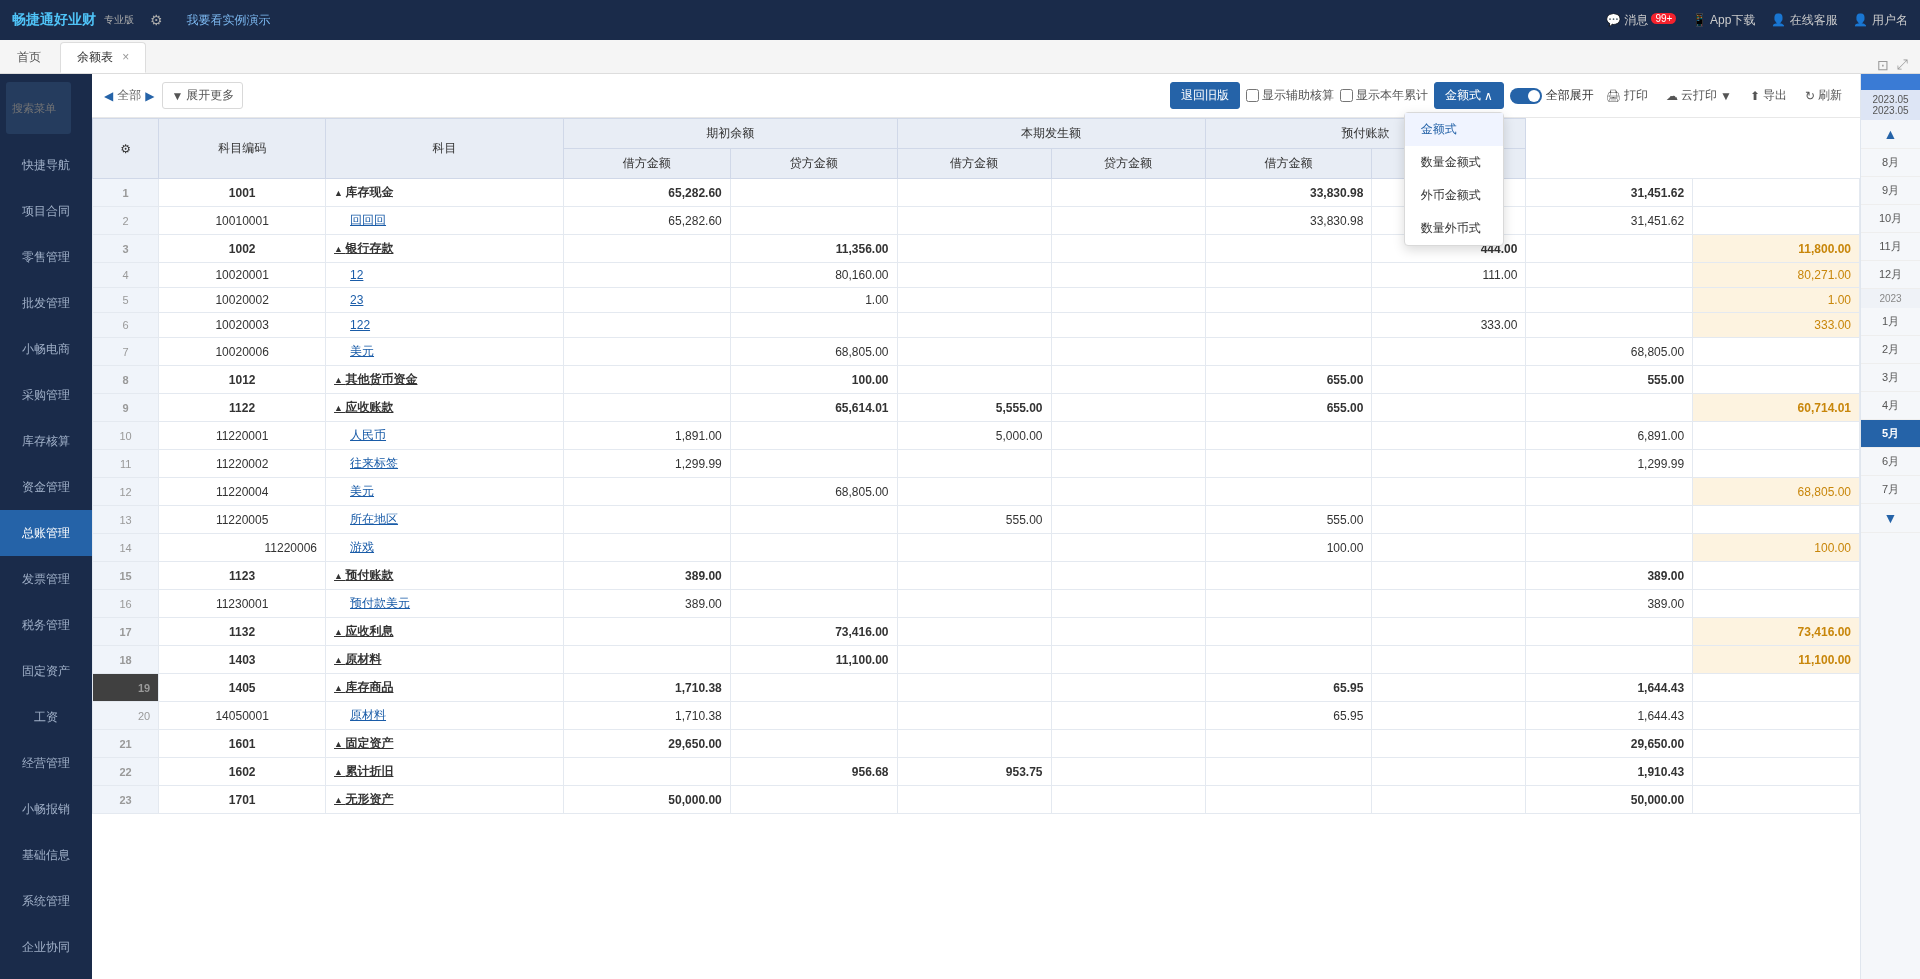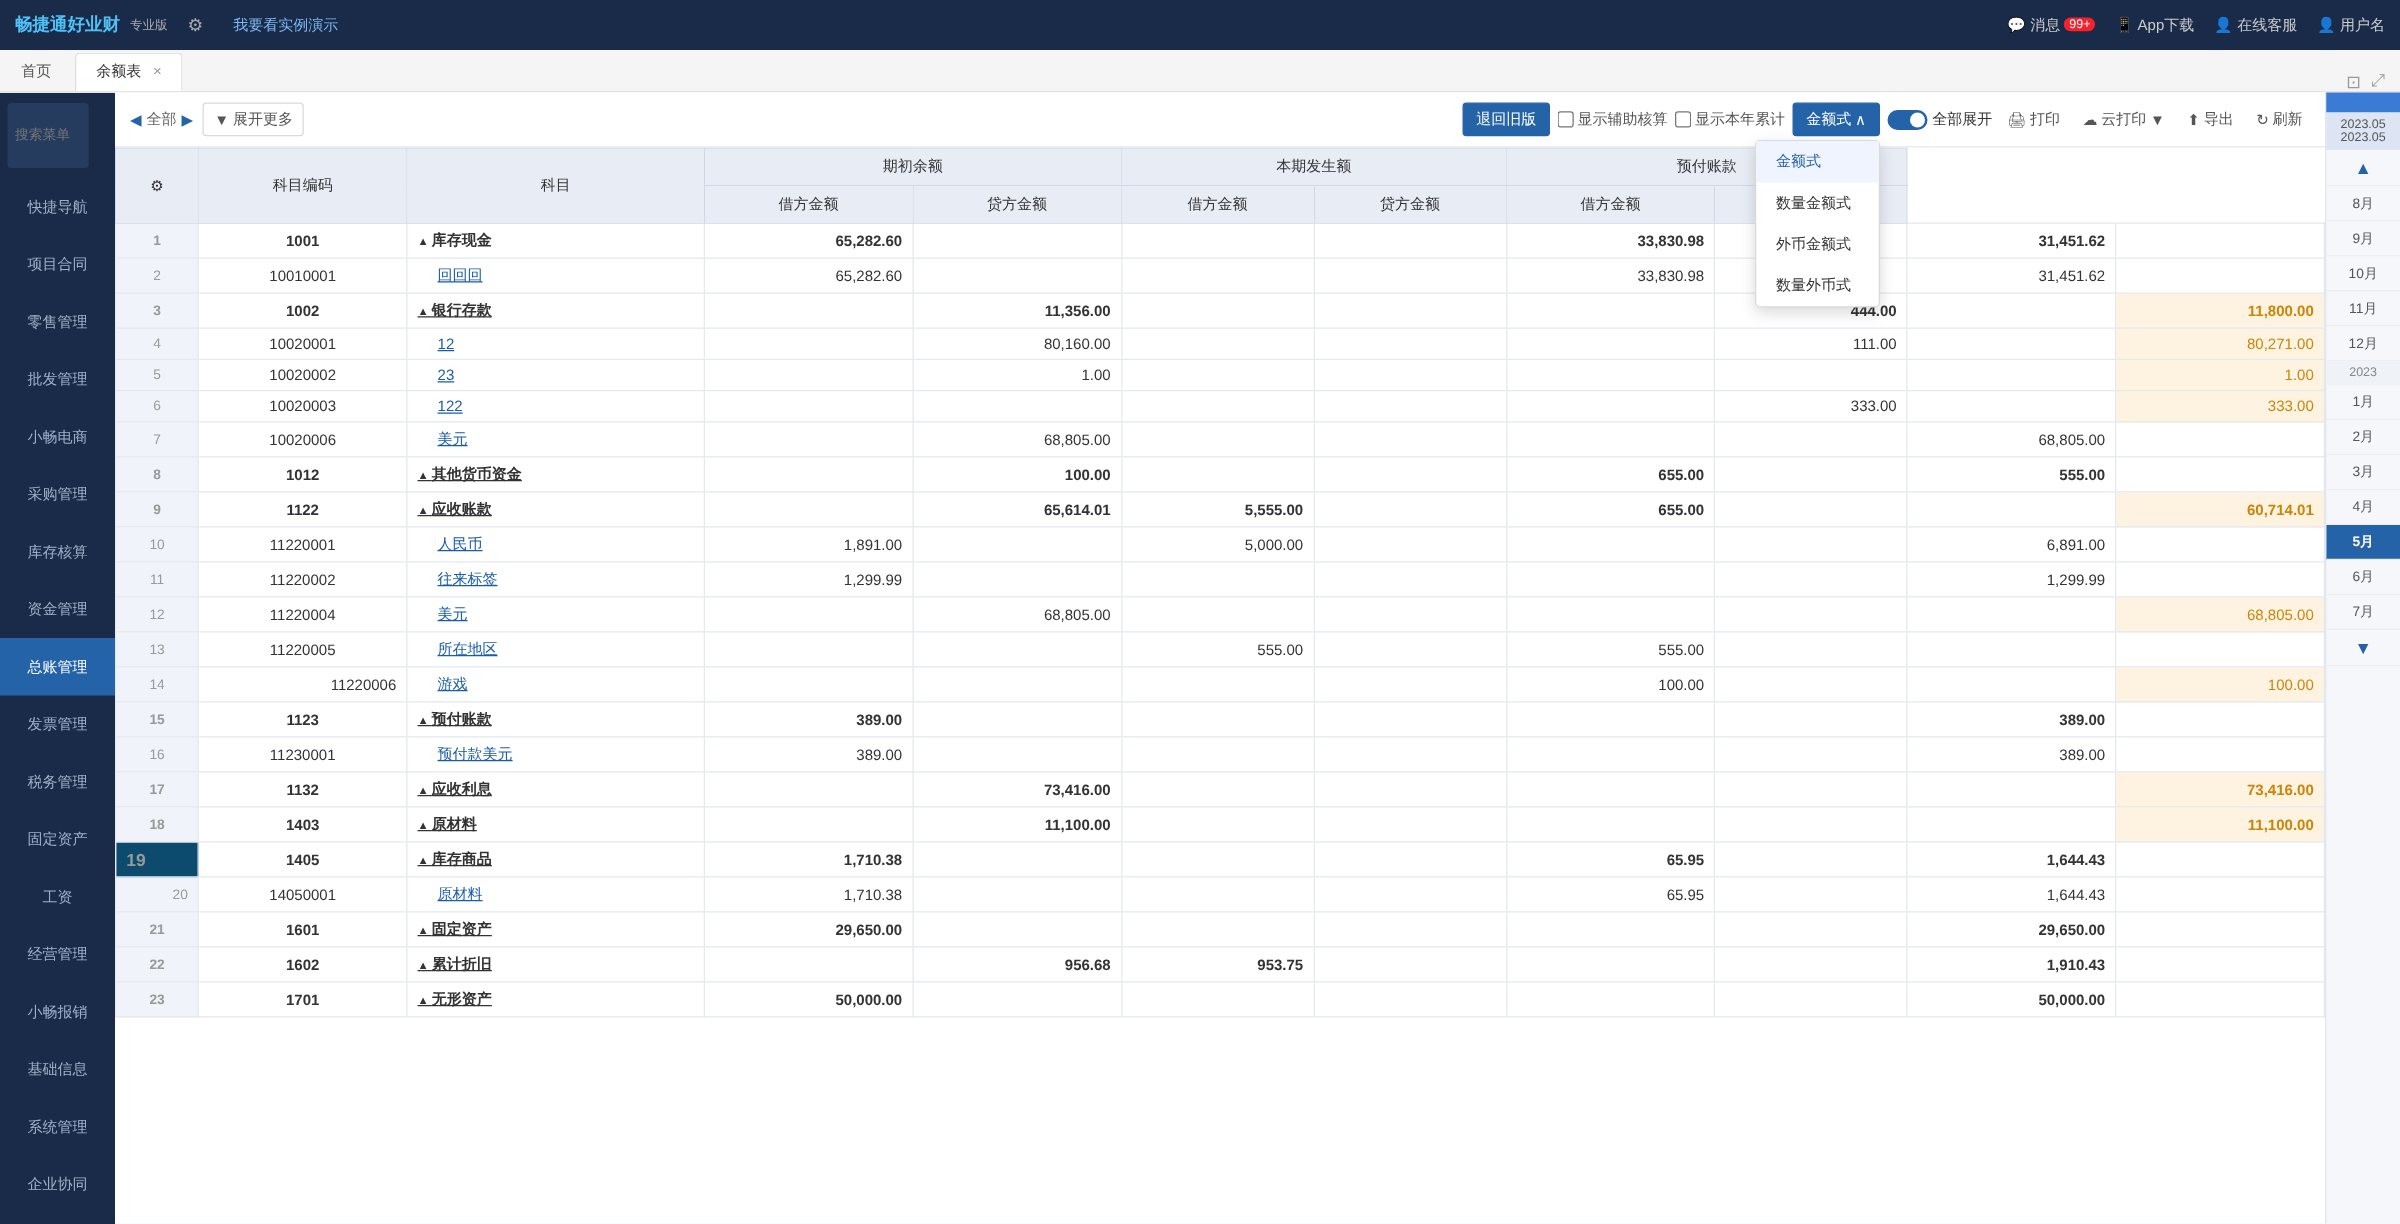--- a/index.html
+++ b/index.html
@@ -442,21 +442,21 @@
               <td style="text-align: right;"></td>
               <td style="text-align: right;">11,100.00</td>
               <td style="text-align: right;"></td>
               <td style="text-align: right;"></td>
               <td style="text-align: right;"></td>
               <td style="text-align: right;"></td>
               <td style="text-align: right;"></td>
               <td style="text-align: right; background: rgb(253, 243, 224); color: rgb(200, 134, 10);">11,100.00</td>
             </tr>
             <tr class="row-parent">
-              <td class="col-num" style="text-align: left; background: #0c4a6e; color: rgb(153, 153, 153); font-size: 14px;">19</td>
+              <td class="col-num" style="text-align: right; background: #404040; color: rgb(153, 153, 153); font-size: 11px;">19</td>
               <td style="text-align: center;">1405</td>
               <td style="cursor: pointer; font-weight: bold; text-decoration: underline;"><span style="font-size: 9px;">▲ </span>库存商品</td>
               <td style="text-align: right;">1,710.38</td>
               <td style="text-align: right;"></td>
               <td style="text-align: right;"></td>
               <td style="text-align: right;"></td>
               <td style="text-align: right;">65.95</td>
               <td style="text-align: right;"></td>
               <td style="text-align: right;">1,644.43</td>
               <td style="text-align: right;"></td>

